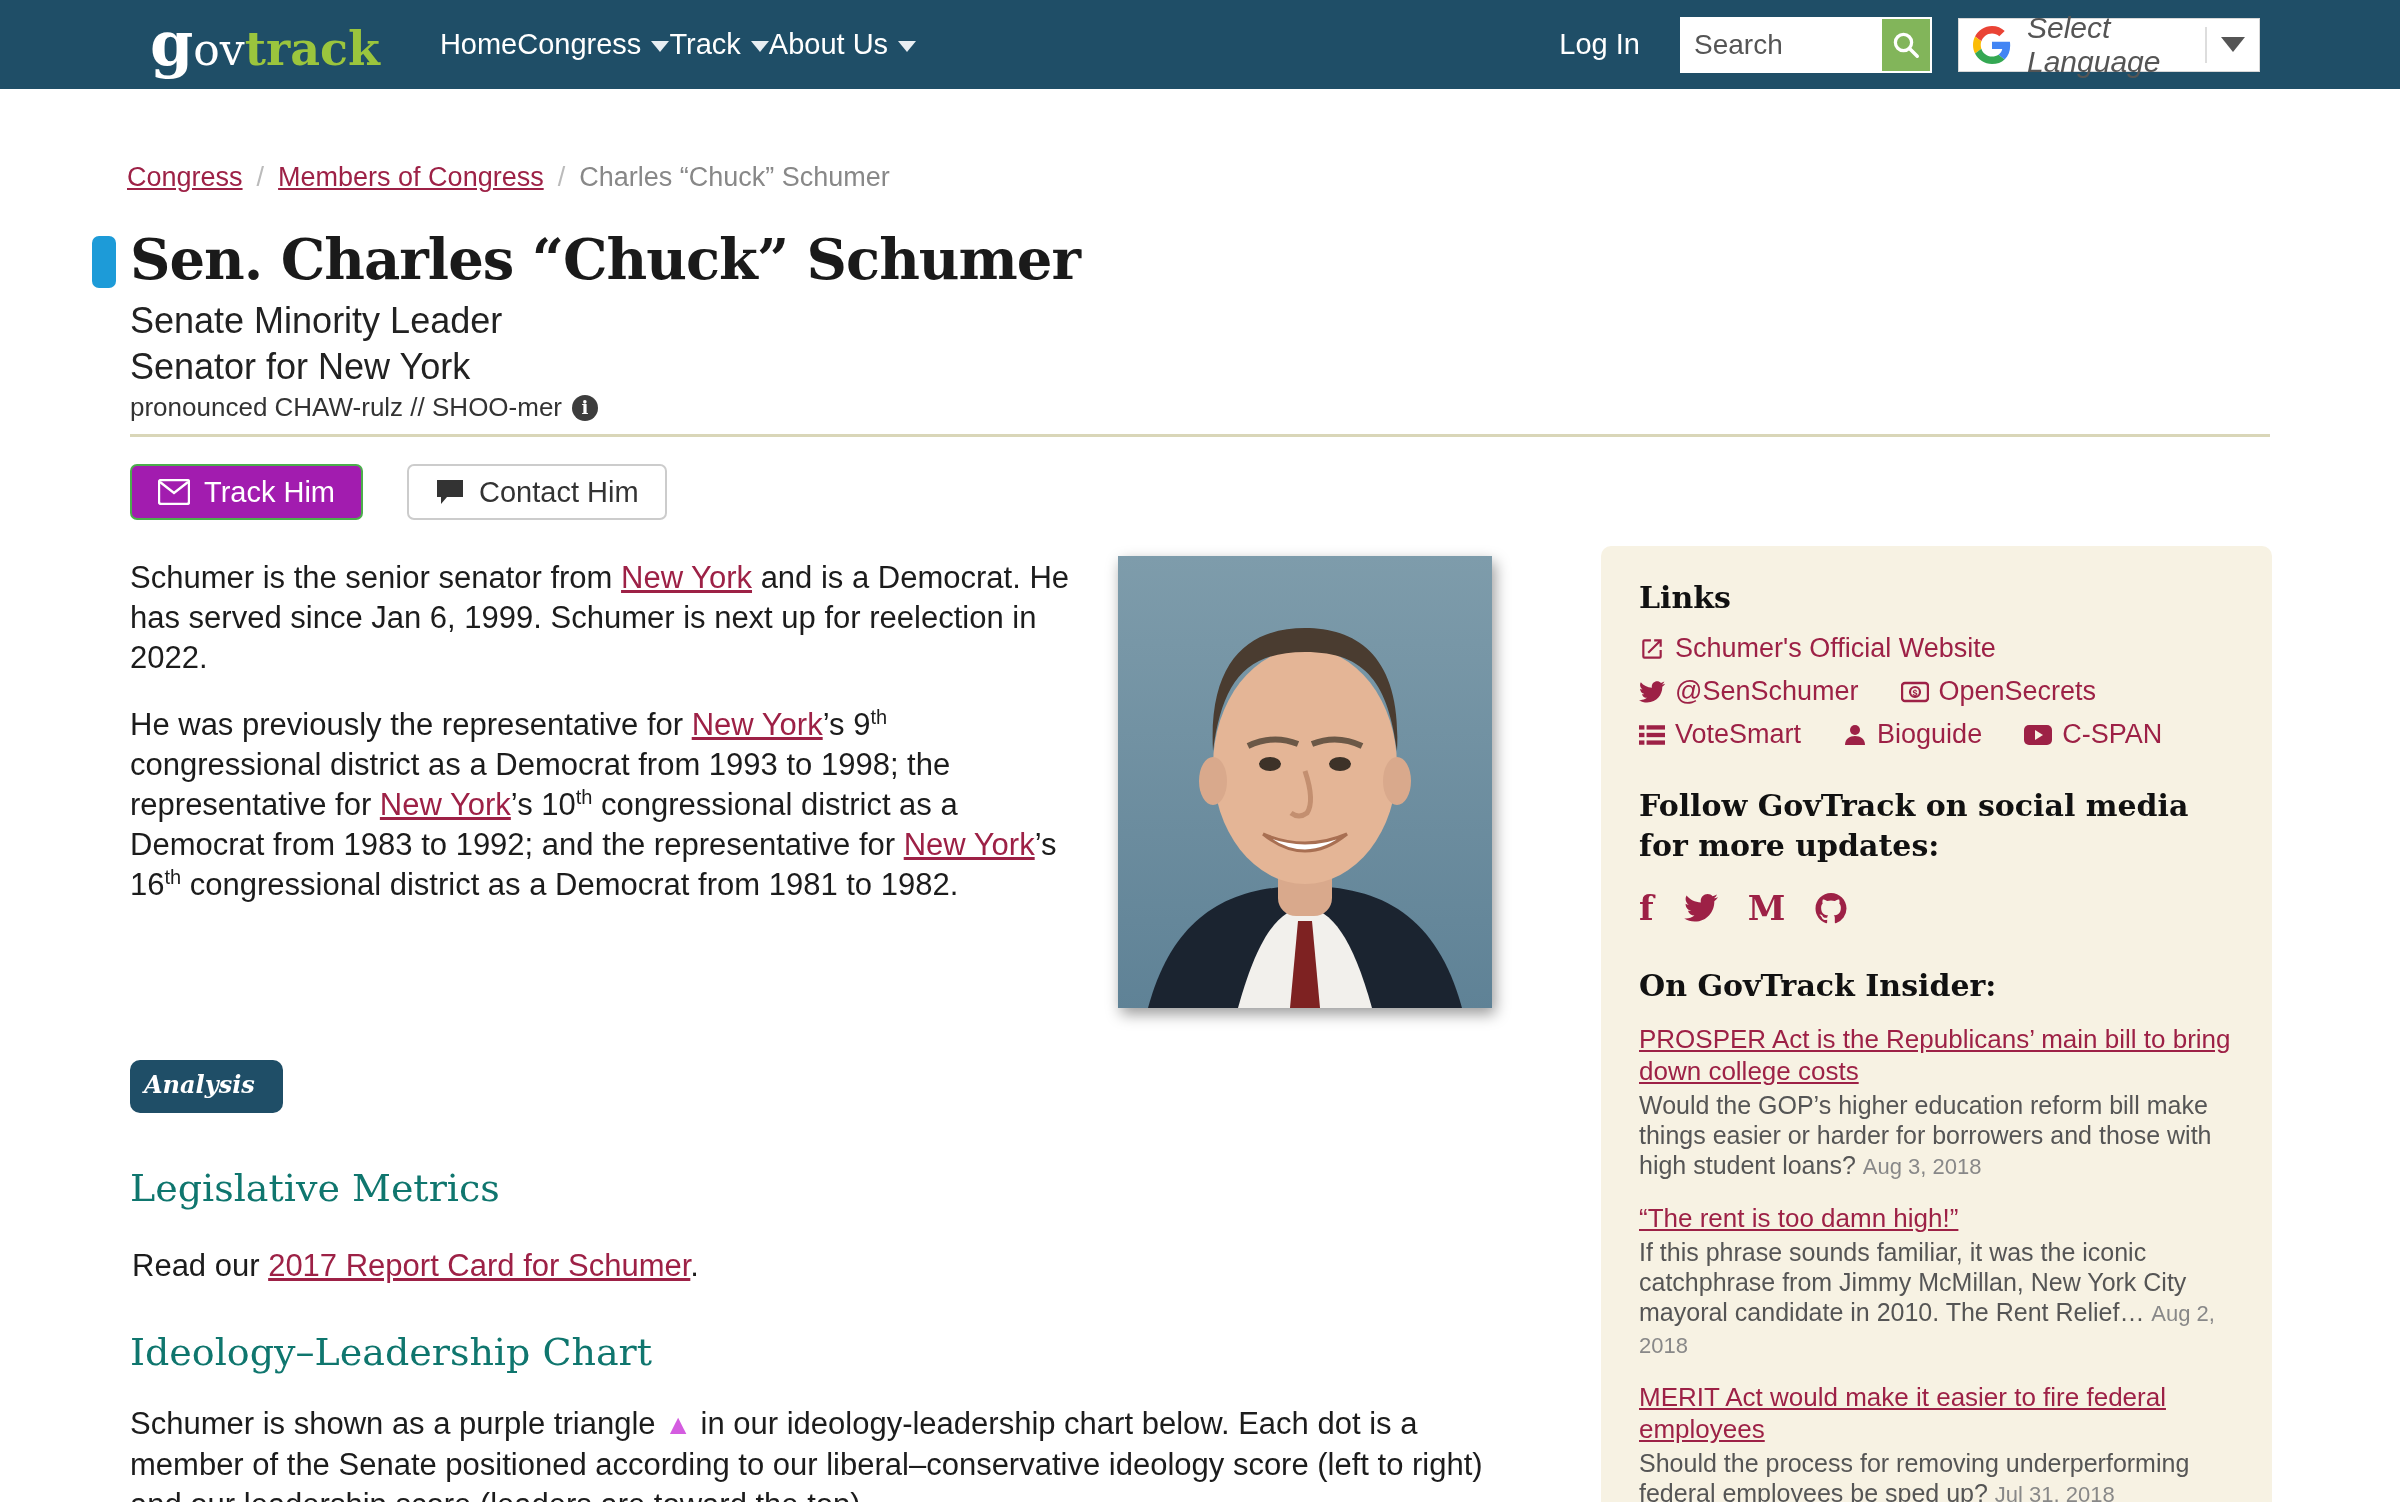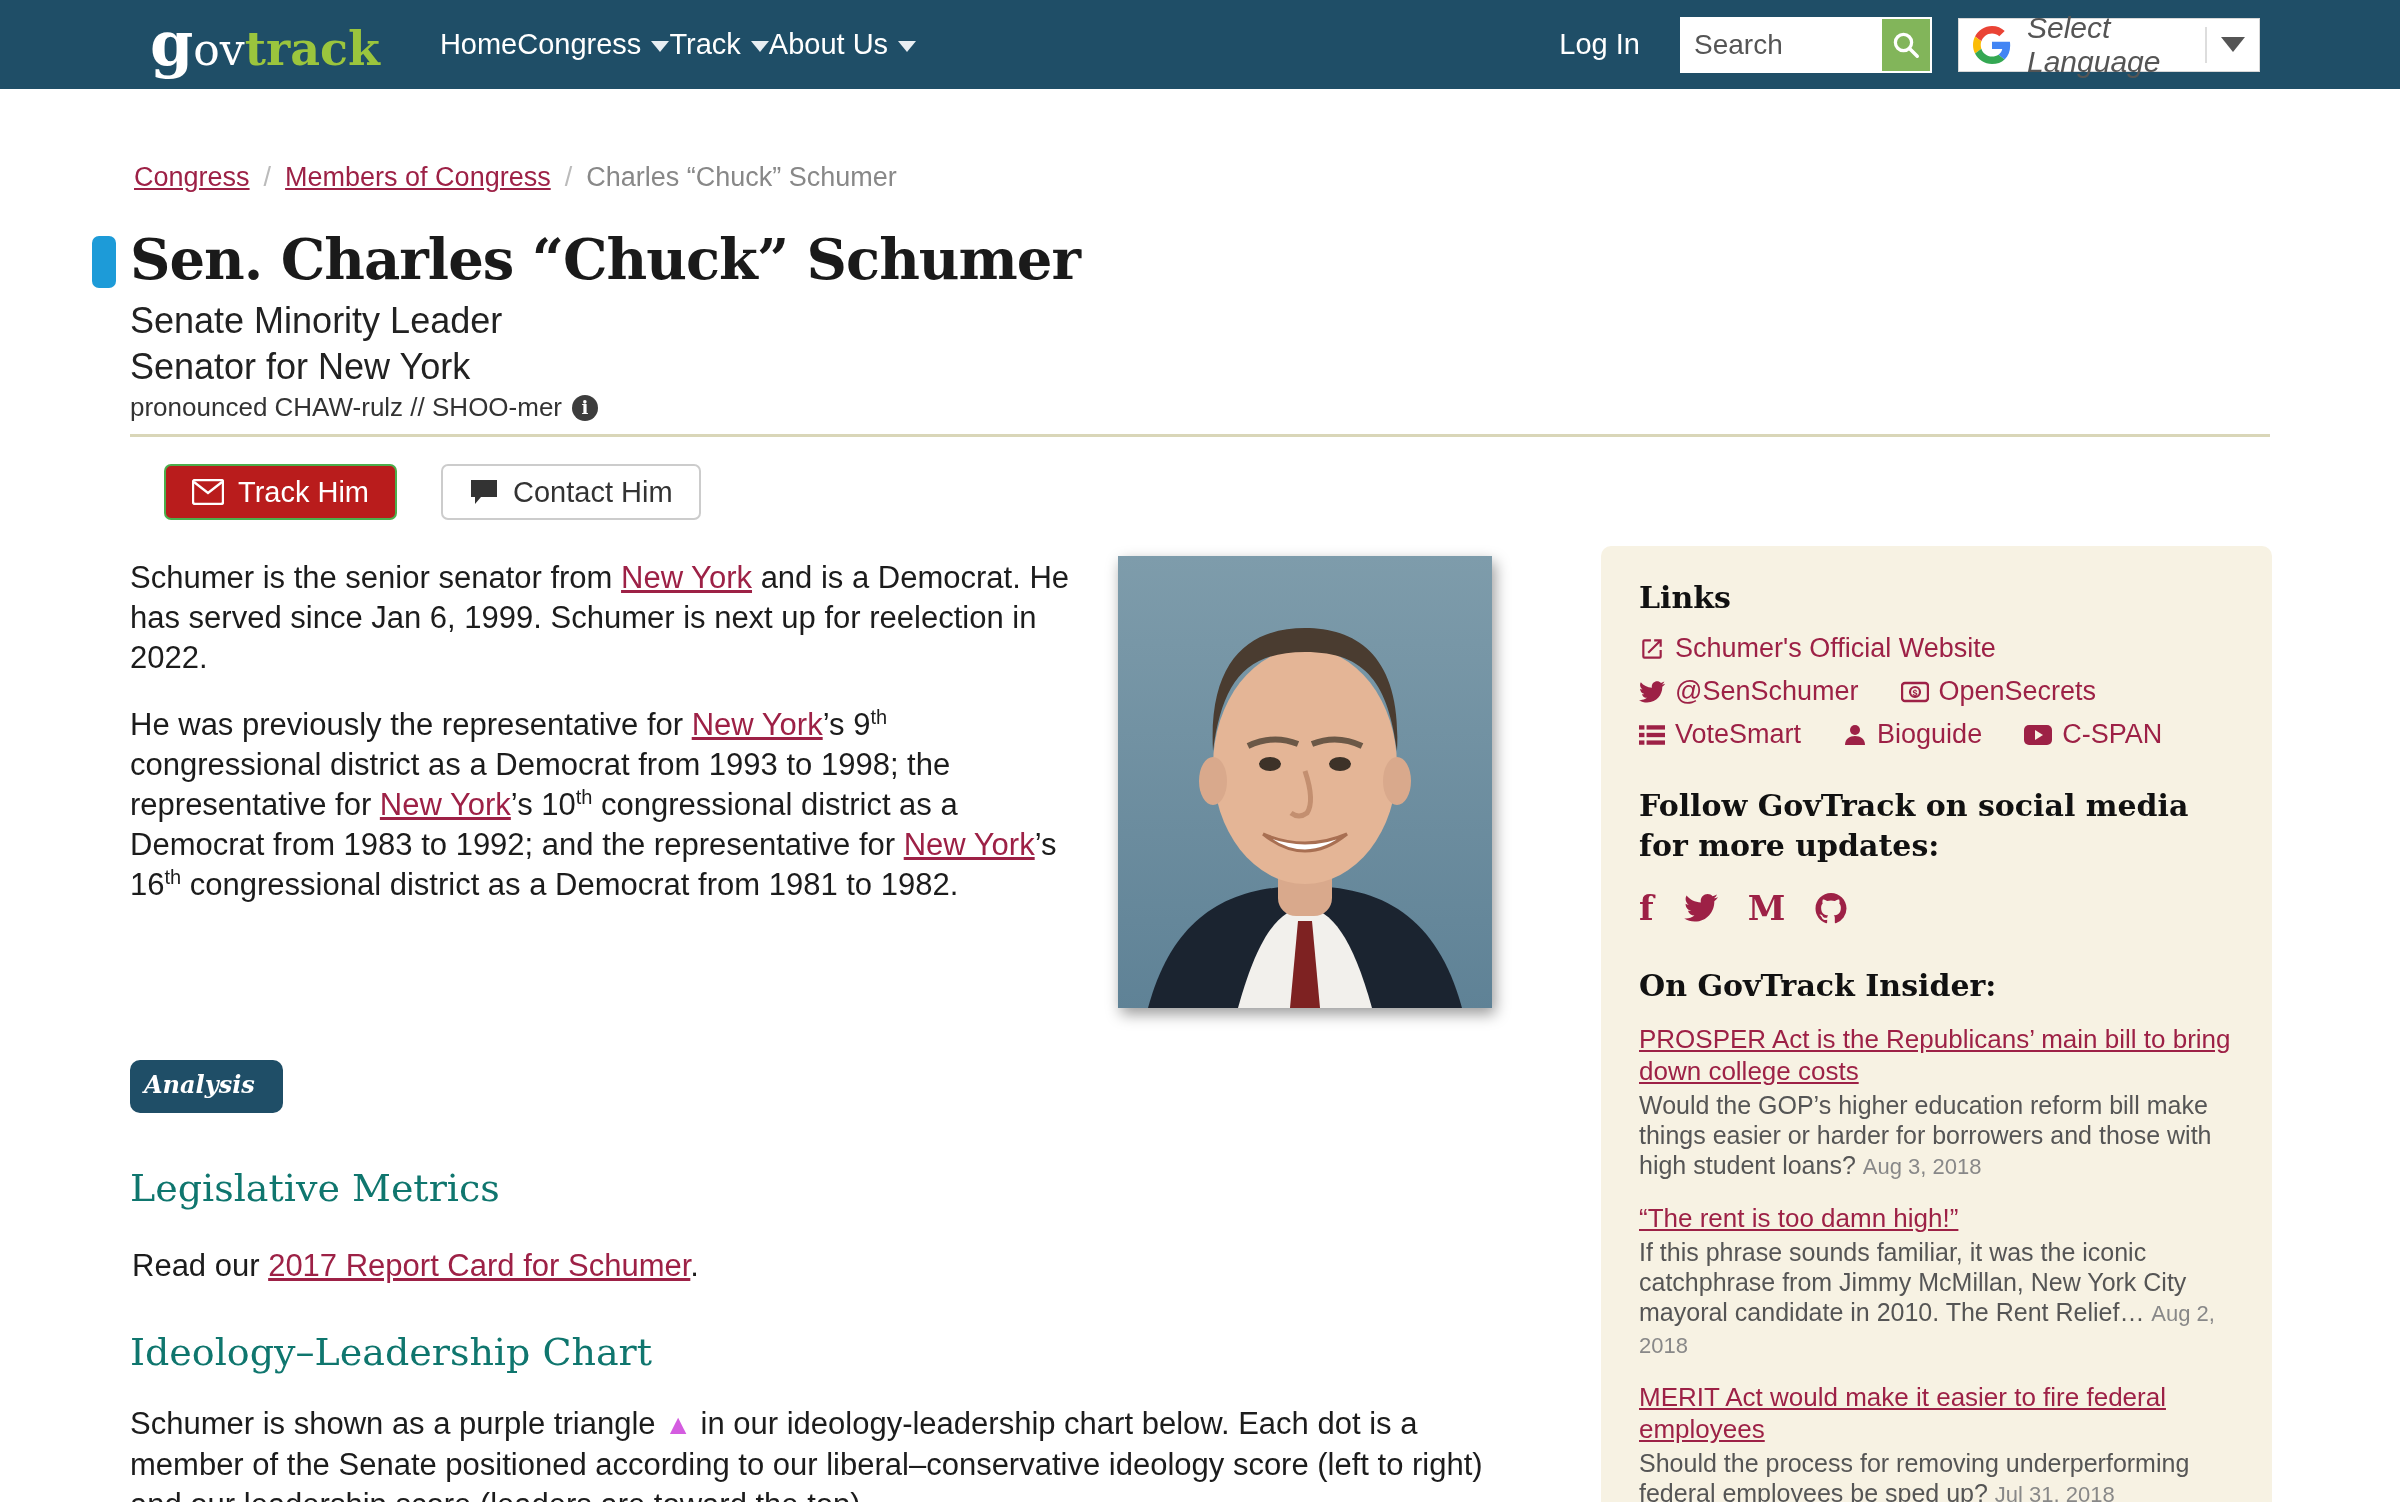--- a/index.html
+++ b/index.html
@@ -28,38 +28,38 @@
   .searchinput { width:198px; height:52px; border:none; outline:none; font-size:28px; padding:0 12px; color:#1d4ed8; font-family:"Liberation Sans", sans-serif; }
   .searchinput::placeholder { color:#555; }
   .searchbtn { width:50px; height:52px; background:#7CB85C; background:#82b55a; border:none; border-left:2px solid #fff; display:flex; align-items:center; justify-content:center; cursor:pointer; }
   .langwidget { margin-left:26px; background:#fff; border:1px solid #d7d7d7; height:54px; width:302px; display:flex; align-items:center; padding:12px 14px; cursor:pointer; }
   .langwidget .gl { width:38px; height:38px; }
   .langwidget .langtext { font-size:30px; font-style:italic; color:#555; margin-left:16px; flex:1; }
   .langdiv { width:2px; height:36px; background:#ddd; margin-right:14px; }
   .langcaret { width:0; height:0; border-left:12px solid transparent; border-right:12px solid transparent; border-top:15px solid #555; }
 
   
-  .breadcrumb { position:absolute; top:162px; left:134px; font-size:27px; color:#999; }
+  .breadcrumb { position:absolute; top:162px; left:127px; font-size:27px; color:#999; }
   .breadcrumb a { color:#9D2146; text-decoration:underline; }
   .breadcrumb .sep { margin:0 14px; color:#bbb; }
   .breadcrumb .current { color:#888; }
 
   
   .marker { position:absolute; left:92px; top:236px; width:24px; height:52px; background:#1D9BD8; border-radius:7px; }
   .ptitle { position:absolute; left:130px; top:226px; font-family:"DejaVu Serif", serif; font-weight:bold; font-size:56px; color:#1a1a1a; letter-spacing:-1px; }
   .role1 { position:absolute; left:130px; top:300px; font-size:36px; color:#222; }
   .role2 { position:absolute; left:130px; top:346px; font-size:36px; color:#222; }
   .pron { position:absolute; left:130px; top:392px; font-size:26px; color:#333; display:flex; align-items:center; gap:10px; }
   .infoicon { display:inline-flex; width:26px; height:26px; background:#3d3d3d; color:#fff; border-radius:50%; align-items:center; justify-content:center; font-size:18px; font-family:"DejaVu Serif", serif; font-weight:bold; }
   .divider { position:absolute; left:130px; top:434px; width:2140px; height:3px; background:#D9D6B8; }
 
   
   .btnrow { position:absolute; left:130px; top:464px; display:flex; gap:44px; }
   .btn { height:56px; border-radius:7px; display:flex; align-items:center; gap:14px; font-size:29px; padding:0 26px; cursor:pointer; }
-  .btn-track { background:#b91c1c; border:2px solid #4CAE4C; color:#fff;margin-left:34px; }
+  .btn-track { background:#a21caf; border:2px solid #4CAE4C; color:#fff; }
   .btn-contact { background:#fff; border:2px solid #ccc; color:#333; }
 
   
   .bio { position:absolute; left:130px; top:558px; width:945px; font-size:31px; line-height:40px; color:#1c1c1c; }
   .bio p + p { margin-top:27px; }
   .bio a, .tlink { color:#9D2146; text-decoration:underline; }
   .bio sup { font-size:20px; line-height:0; vertical-align:super; }
 
   
   .photo { position:absolute; left:1118px; top:556px; width:374px; height:452px; box-shadow:3px 6px 14px rgba(0,0,0,0.4); }

